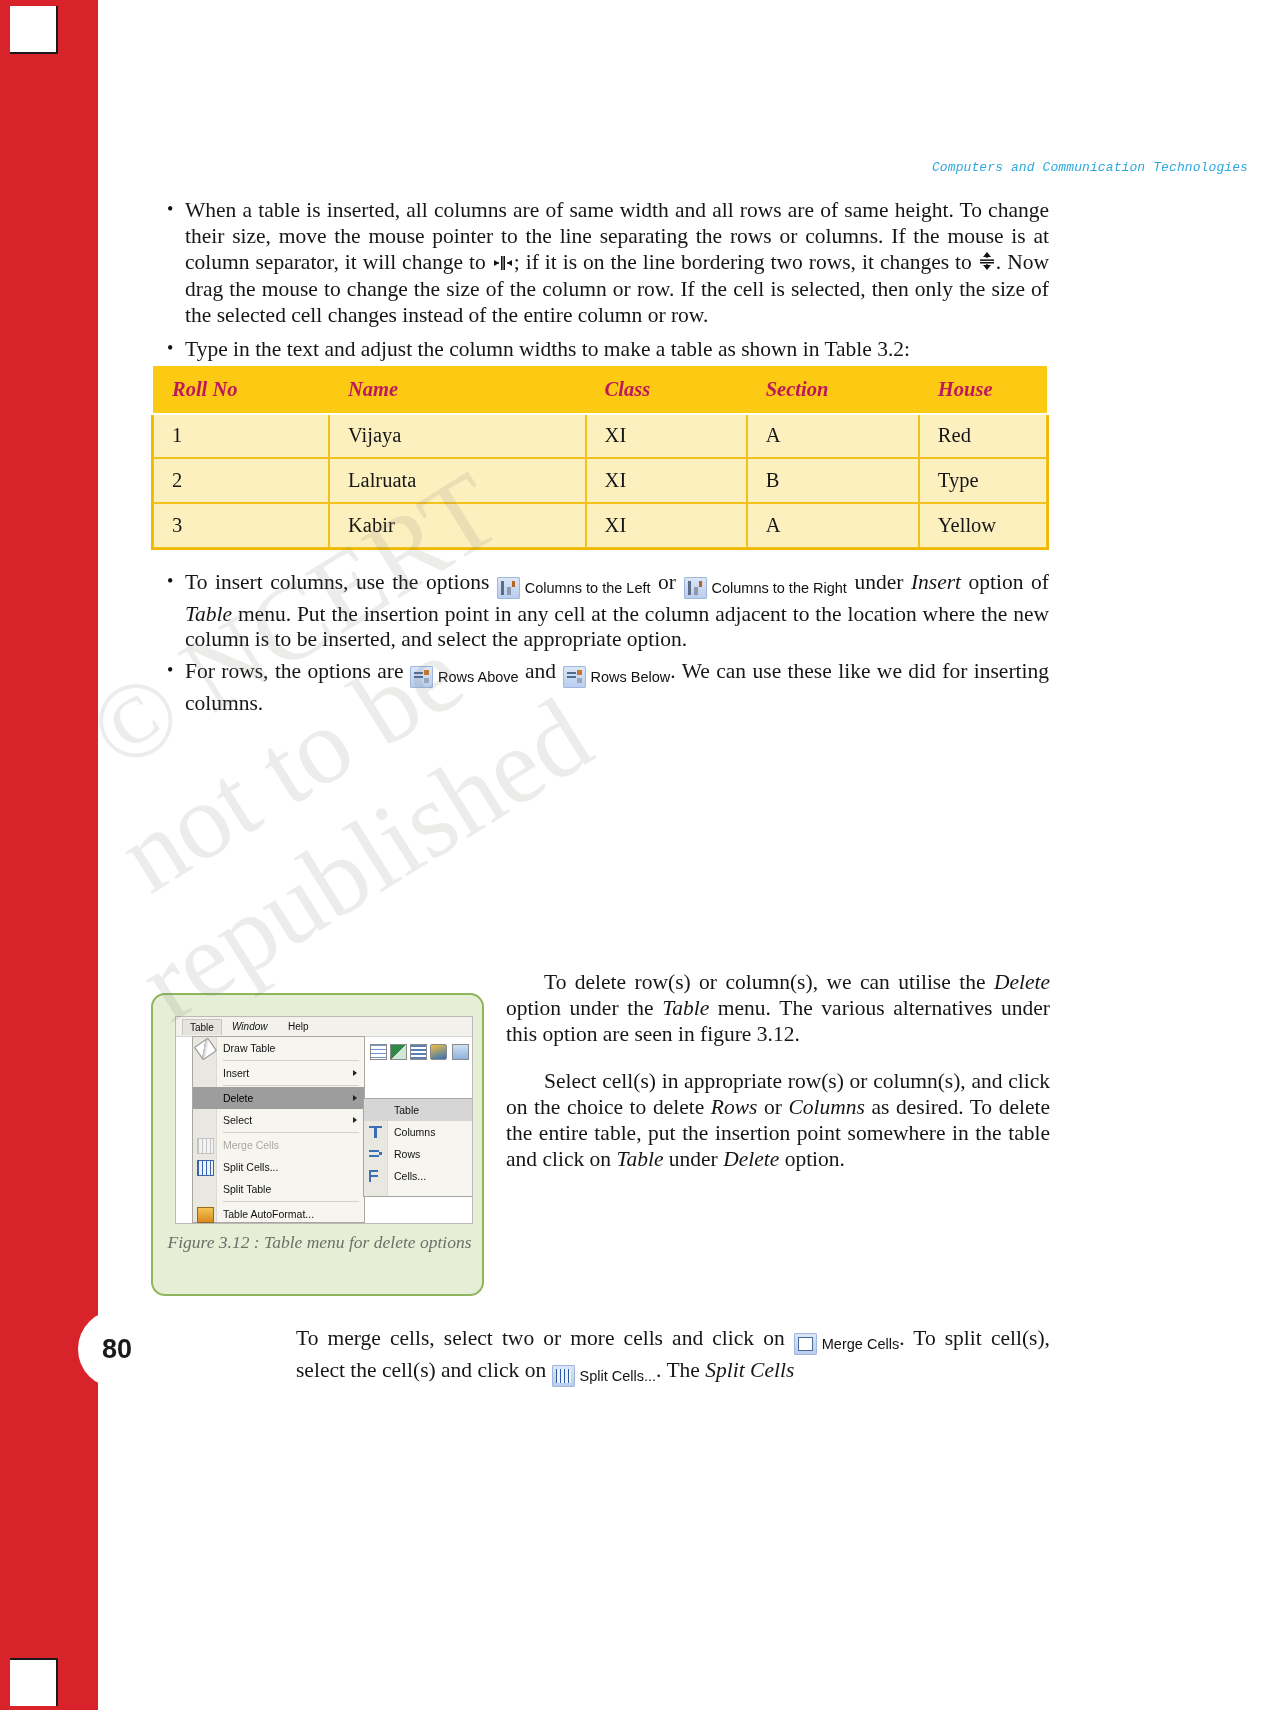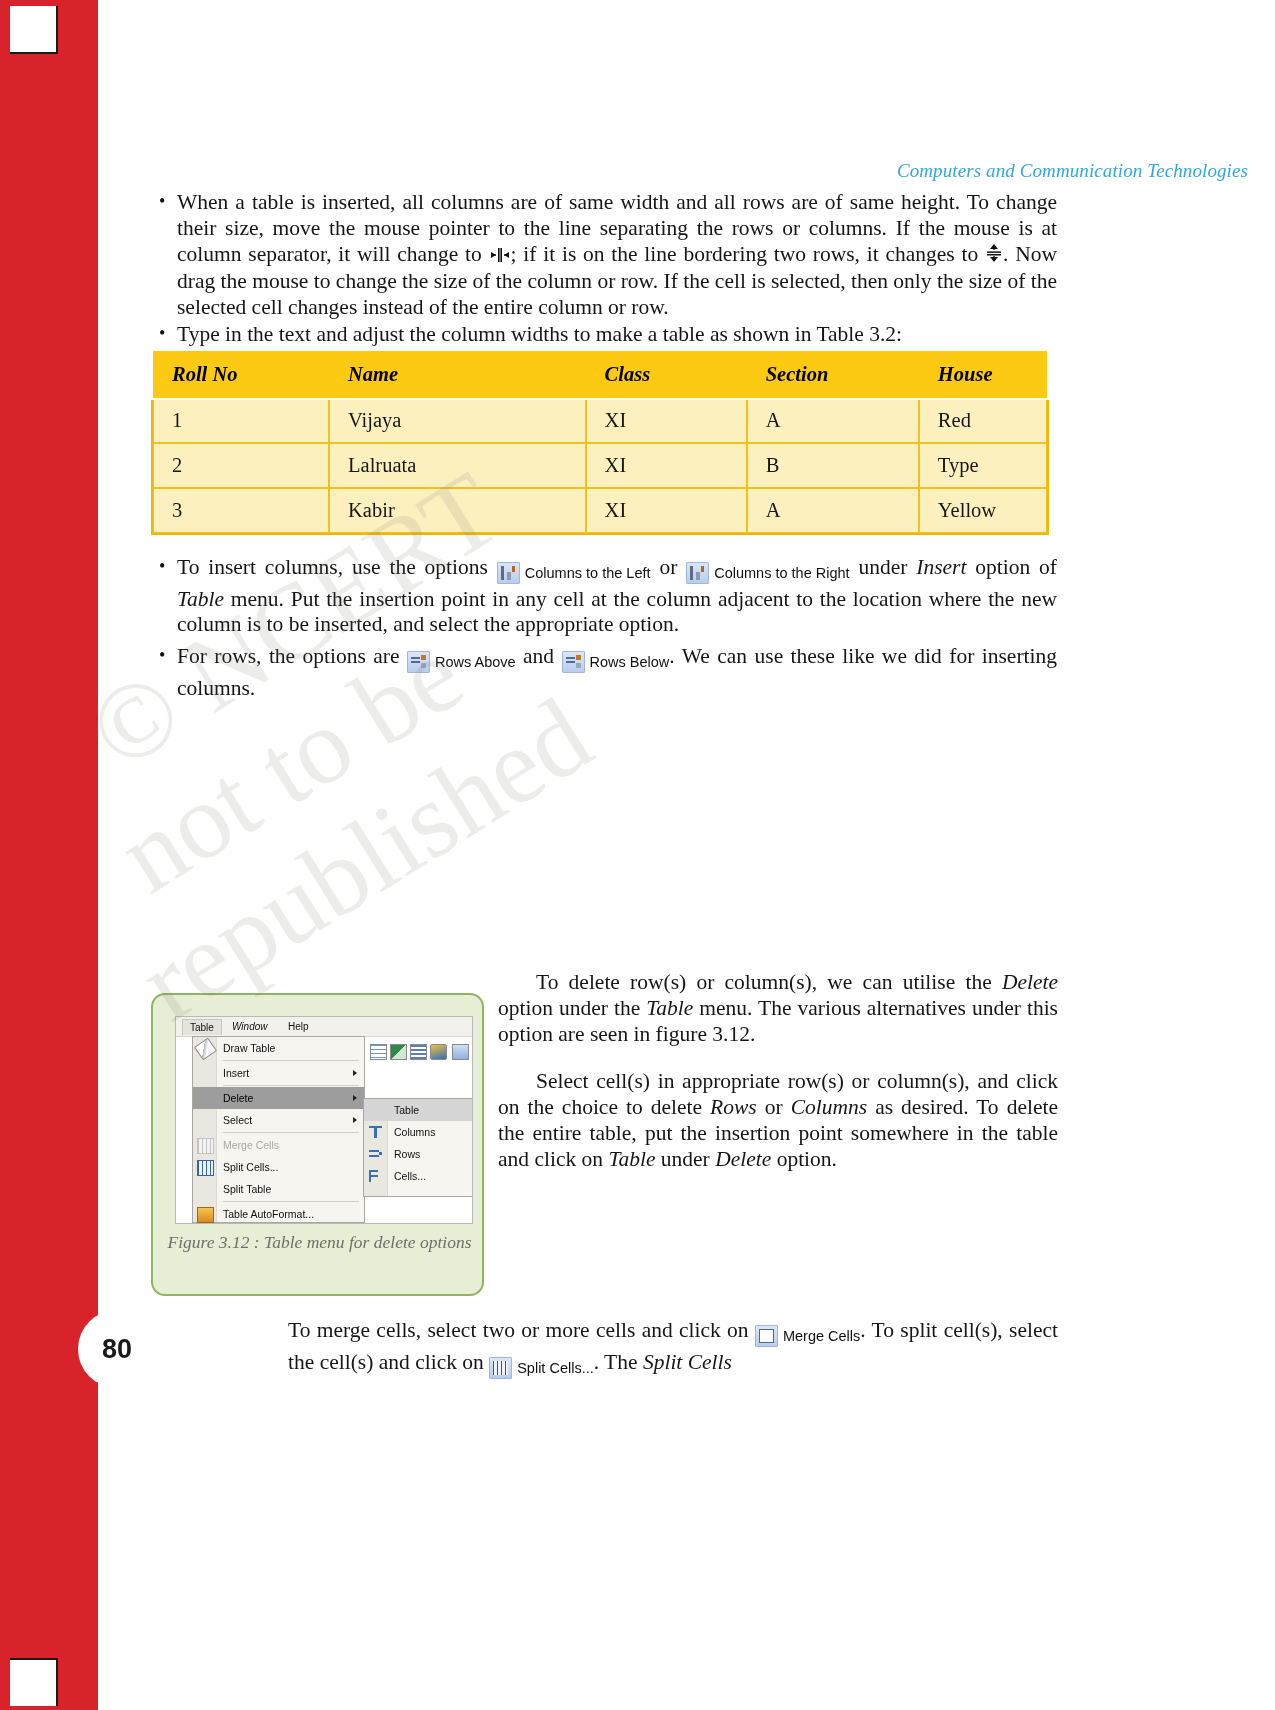--- a/index.html
+++ b/index.html
@@ -23,29 +23,29 @@
     border-right:2px solid #1a1a1a;border-top:2px solid #1a1a1a;background:#fff;}
   .page-number-badge{
     position:absolute;left:78px;top:1310px;width:78px;height:78px;border-radius:50%;
     background:#ffffff;color:#1a1a1a;
     display:flex;align-items:center;justify-content:center;
     font-family:"Liberation Sans", sans-serif;font-weight:bold;font-size:27px;
     z-index:6;
   }
   .running-head{
     position:absolute;right:27px;top:160px;
-    font-family:Liberation Serif, serif;
-    font-style:italic;font-size:19px;color:#2fa8dd;letter-spacing:.1px;
+    font-family:Liberation Mono, monospace;
+    font-style:italic;font-size:13px;color:#2fa8dd;letter-spacing:.1px;
   }
 
   
   .content{
     position:absolute;left:151px;top:190px;width:906px;
   }
-  p, li{ font-size:21.5px; line-height:25.8px; color:#161616; margin:0; }
+  p, li{ font-size:21.5px; line-height:25.8px; color:#161616; margin:8px; }
   .just{ text-align:justify; }
   .ital{ font-style:italic; }
 
   ul.bullets{ list-style:none;margin:0;padding:0; }
   ul.bullets > li{
     position:relative;padding-left:26px;margin-bottom:1px;
     text-align:justify;
   }
   ul.bullets > li::before{
     content:"•";position:absolute;left:8px;top:-1px;font-size:18px;color:#111;
@@ -59,21 +59,21 @@
   .table-caption{
     text-align:center;font-style:italic;font-weight:bold;
     font-size:20.5px;color:#7c7c78;margin:24px 0 8px 0;
     letter-spacing:.2px;
   }
   table.t32{
     border-collapse:separate;border-spacing:0;width:898px;
     margin:0 0 0 0;border:2px solid #f0b800;background:#fdf2c0;
   }
   table.t32 th{
-    background:#fcc913;color:#000000;
+    background:#fcc913;color:#be185d;
     font-style:italic;font-weight:bold;font-size:20.5px;
     text-align:left;padding:11px 0 11px 18px;
     border:1px solid #fcc913;
     box-shadow:inset 0 0 0 2px #fcc913;
   }
   table.t32 thead tr{ }
   table.t32 thead{ outline:2px solid #ffffff; }
   table.t32 td{
     background:#fdf0bf;color:#161616;font-size:20.5px;
     padding:10px 0 10px 18px;border:1px solid #f2c11c;

